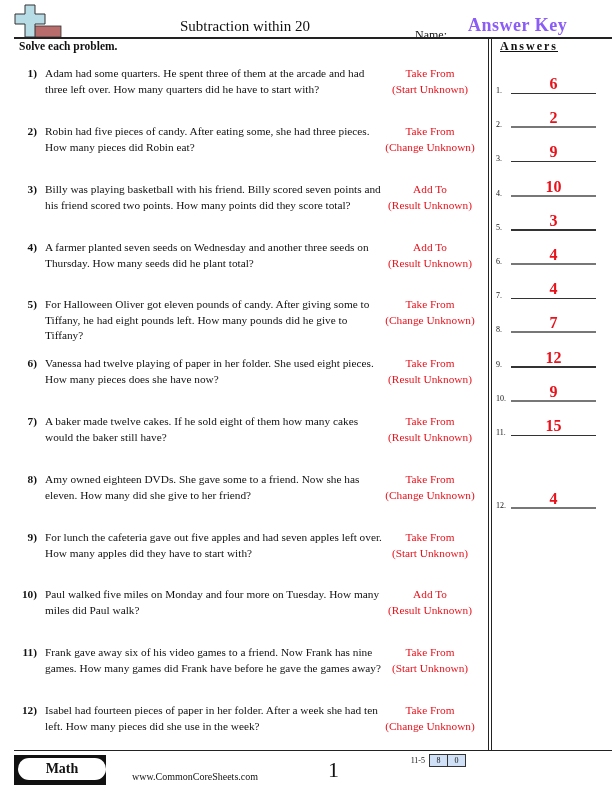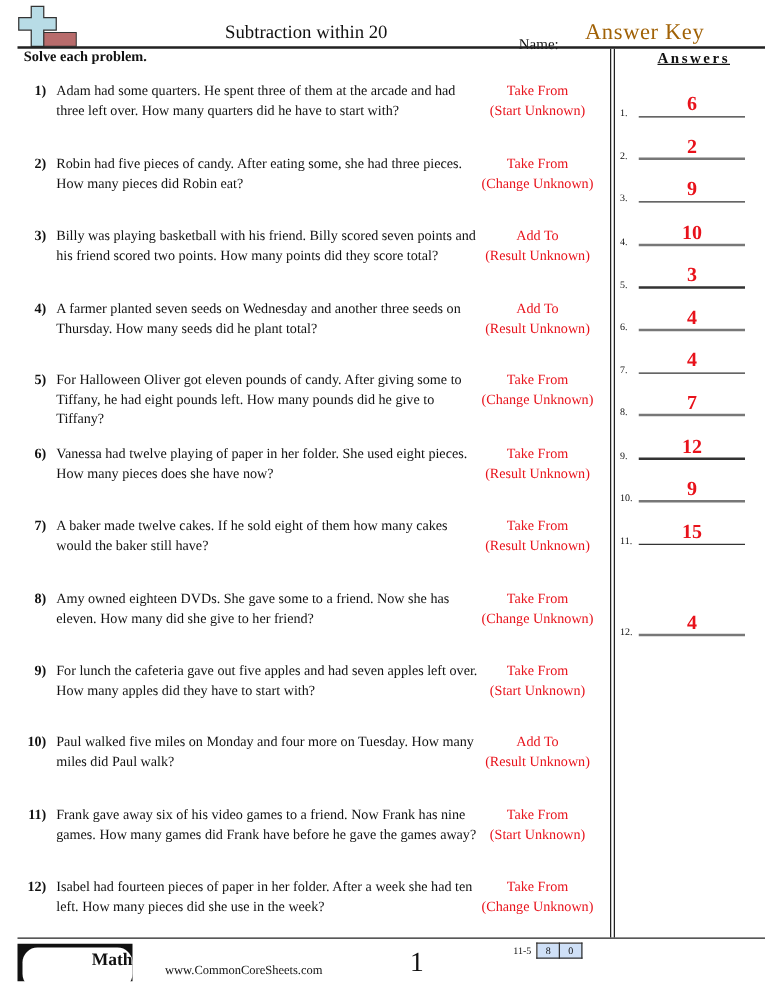--- a/index.html
+++ b/index.html
@@ -2,37 +2,37 @@
 <html><head>
 <meta charset="utf-8">
 <style>
   html, body { margin:0; padding:0; background:#fff; }
   body { width:612px; height:792px; position:relative; overflow:hidden; font-family:"Liberation Serif", serif; color:#111; }
   .abs { position:absolute; }
   #logo { left:14px; top:4px; width:48px; height:34px; }
   #title { left:0; width:612px; top:18px; text-align:center; font-size:15px; }
   #title span { position:absolute; left:180px; }
   #name-label { left:415px; top:28px; font-size:12px; }
-  #answer-key { left:468px; top:15px; font-size:18px; font-weight:normal; color:#a16207; letter-spacing:0.5px; }
+  #answer-key { left:468px; top:15px; font-size:18px; font-weight:bold; color:#8b5cf6; letter-spacing:0.5px; }
   #header-rule { left:14px; top:37px; width:598px; height:2px; background:#222; }
   #instructions { left:19px; top:40px; font-size:11.5px; font-weight:bold; }
   #vdivider { left:488px; top:39px; width:4px; height:711px; border-left:1px solid #222; border-right:1px solid #222; box-sizing:border-box; }
-  #answers-head { left:500px; top:39px; width:110px; text-align:center; font-size:12px; font-weight:bold; letter-spacing:2px; text-decoration:underline; }
+  #answers-head { left:500px; top:39px; width:110px; text-align:left; font-size:12px; font-weight:bold; letter-spacing:2px; text-decoration:underline; }
   .problem { position:absolute; left:18px; width:460px; font-size:11.3px; line-height:15.5px; }
   .problem .num { position:absolute; left:0; width:19px; text-align:right; font-weight:bold; }
   .problem .text { position:absolute; left:27px; width:340px; }
   .problem .cat { position:absolute; left:356px; width:112px; text-align:center; color:#e8121b; }
   .ans-row { position:absolute; left:496px; width:110px; height:22px; }
   .ans-row .lbl { position:absolute; left:0; bottom:0; font-size:8px; }
   .ans-row .line { position:absolute; left:15px; bottom:1px; width:85px; height:1.5px; background:#333; }
   .ans-row .line.grey { background:#777; height:2px; }
   .ans-row .val { position:absolute; left:15px; width:85px; bottom:2px; text-align:center; color:#e8121b; font-weight:bold; font-size:16px; }
   #footer-rule { left:14px; top:750px; width:598px; height:1px; background:#222; }
   #math-badge { left:14px; top:755px; width:92px; height:30px; background:#111; }
-  #math-pill { left:18px; top:758px; width:88px; height:33px; background:#fff; border-radius:12px; text-align:right; font-weight:bold; font-size:14px; line-height:22px; }
+  #math-pill { left:18px; top:758px; width:88px; height:22px; background:#fff; border-radius:12px; text-align:center; font-weight:bold; font-size:14px; line-height:22px; }
   #site { left:132px; top:771px; font-size:10px; }
   #page-num { left:328px; top:757px; font-size:22px; }
   #score-table { left:395px; top:754px; border-collapse:collapse; font-size:8px; }
   #score-table td { padding:0; height:11px; text-align:center; }
   #score-table td.rl { width:30px; text-align:right; padding-right:4px; border:none; }
   #score-table td.c { width:17px; border:1px solid #333; }
   #score-table td.hl { background:#cfe0f7; }
 </style>
 </head>
 <body>

